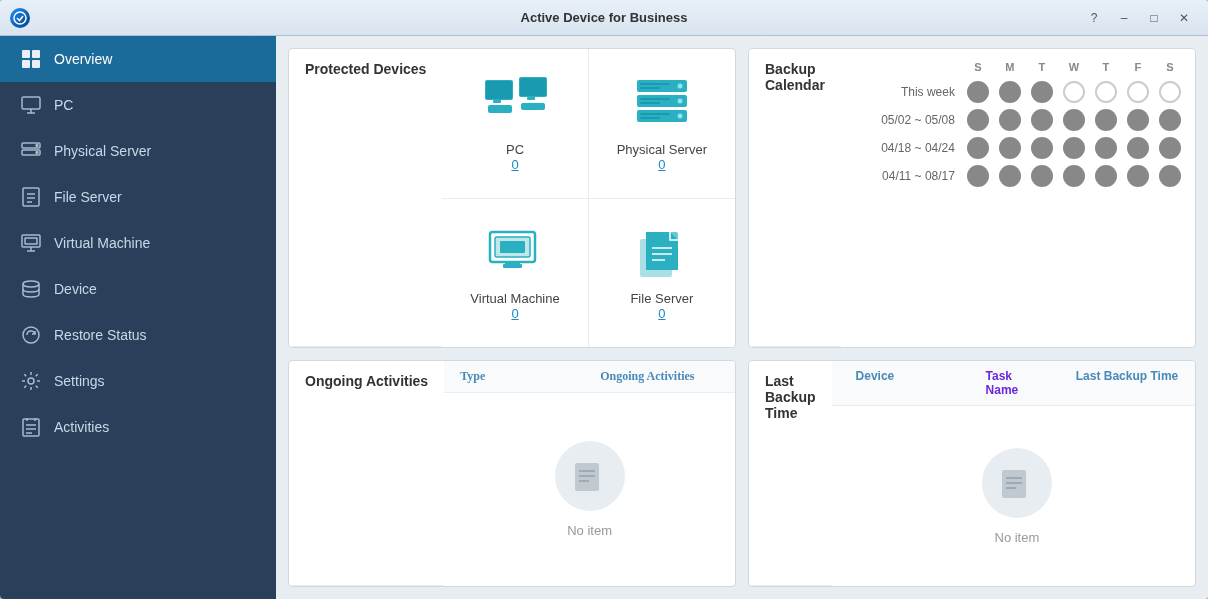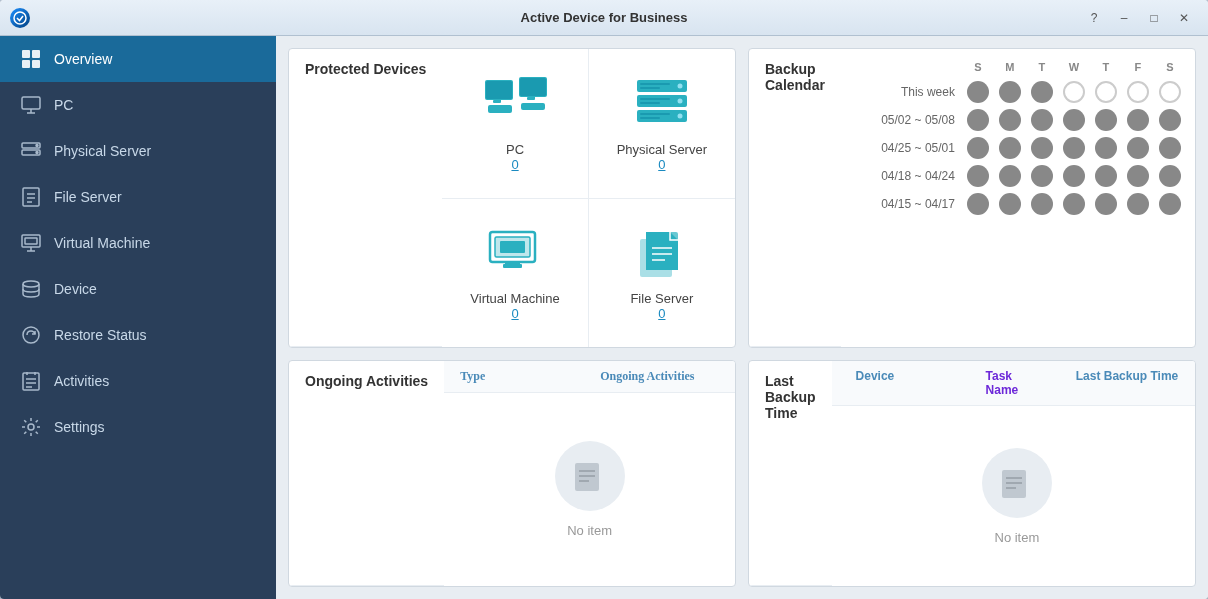--- a/index.html
+++ b/index.html
@@ -371,39 +371,39 @@
             <circle cx="10" cy="10" r="8"></circle>
             <path d="M6 10 Q6 6 10 6 Q13 6 14 9" stroke="currentColor"></path>
             <polyline points="14,6 14,9 11,9"></polyline>
           </svg>
         </div>
         <span>Restore Status</span>
       </div>
 
       <div class="sidebar-item">
         <div class="sidebar-icon">
+          <svg width="20" height="20" viewBox="0 0 20 20" fill="none" stroke="currentColor" stroke-width="1.5" opacity="0.8">
+            <circle cx="10" cy="10" r="3"></circle>
+            <path d="M10 1 L10 4 M10 16 L10 19 M1 10 L4 10 M16 10 L19 10 M3.2 3.2 L5.3 5.3 M14.7 14.7 L16.8 16.8 M16.8 3.2 L14.7 5.3 M5.3 14.7 L3.2 16.8"></path>
+          </svg>
+        </div>
+        <span>Settings</span>
+      </div>
+
+      <div class="sidebar-item">
+        <div class="sidebar-icon">
           <svg width="18" height="20" viewBox="0 0 18 20" fill="none" stroke="currentColor" stroke-width="1.5" opacity="0.8">
             <rect x="1" y="2" width="16" height="17" rx="1"></rect>
             <line x1="4" y1="8" x2="14" y2="8"></line>
             <line x1="4" y1="12" x2="14" y2="12"></line>
             <line x1="4" y1="16" x2="10" y2="16"></line>
             <path d="M5 1 L5 4 M13 1 L13 4"></path>
           </svg>
         </div>
         <span>Activities</span>
-      </div>
-
-      <div class="sidebar-item">
-        <div class="sidebar-icon">
-          <svg width="20" height="20" viewBox="0 0 20 20" fill="none" stroke="currentColor" stroke-width="1.5" opacity="0.8">
-            <circle cx="10" cy="10" r="3"></circle>
-            <path d="M10 1 L10 4 M10 16 L10 19 M1 10 L4 10 M16 10 L19 10 M3.2 3.2 L5.3 5.3 M14.7 14.7 L16.8 16.8 M16.8 3.2 L14.7 5.3 M5.3 14.7 L3.2 16.8"></path>
-          </svg>
-        </div>
-        <span>Settings</span>
       </div>
     </div>
 
     <div class="content">
 
       <div class="panel">
         <div class="panel-header">Protected Devices</div>
         <div class="devices-grid">
 
           <div class="device-item">
@@ -519,45 +519,33 @@
               <div class="cal-dot filled"></div>
               <div class="cal-dot filled"></div>
               <div class="cal-dot filled"></div>
               <div class="cal-dot filled"></div>
               <div class="cal-dot filled"></div>
               <div class="cal-dot filled"></div>
               <div class="cal-dot filled"></div>
             </div>
           </div>
           <div class="cal-row">
-            <div class="cal-week-label">04/25 ~ 05/01</div>
-            <div class="cal-days">
-              <div class="cal-dot filled"></div>
-              <div class="cal-dot filled"></div>
-              <div class="cal-dot filled"></div>
-              <div class="cal-dot filled"></div>
-              <div class="cal-dot filled"></div>
-              <div class="cal-dot filled"></div>
-              <div class="cal-dot filled"></div>
-            </div>
-          </div>
-          <div class="cal-row">
             <div class="cal-week-label">04/18 ~ 04/24</div>
             <div class="cal-days">
               <div class="cal-dot filled"></div>
               <div class="cal-dot filled"></div>
               <div class="cal-dot filled"></div>
               <div class="cal-dot filled"></div>
               <div class="cal-dot filled"></div>
               <div class="cal-dot filled"></div>
               <div class="cal-dot filled"></div>
             </div>
           </div>
           <div class="cal-row">
-            <div class="cal-week-label">04/15 ~ 04/17</div>
+            <div class="cal-week-label">04/11 ~ 08/17</div>
             <div class="cal-days">
               <div class="cal-dot filled"></div>
               <div class="cal-dot filled"></div>
               <div class="cal-dot filled"></div>
               <div class="cal-dot filled"></div>
               <div class="cal-dot filled"></div>
               <div class="cal-dot filled"></div>
               <div class="cal-dot filled"></div>
             </div>
           </div>

